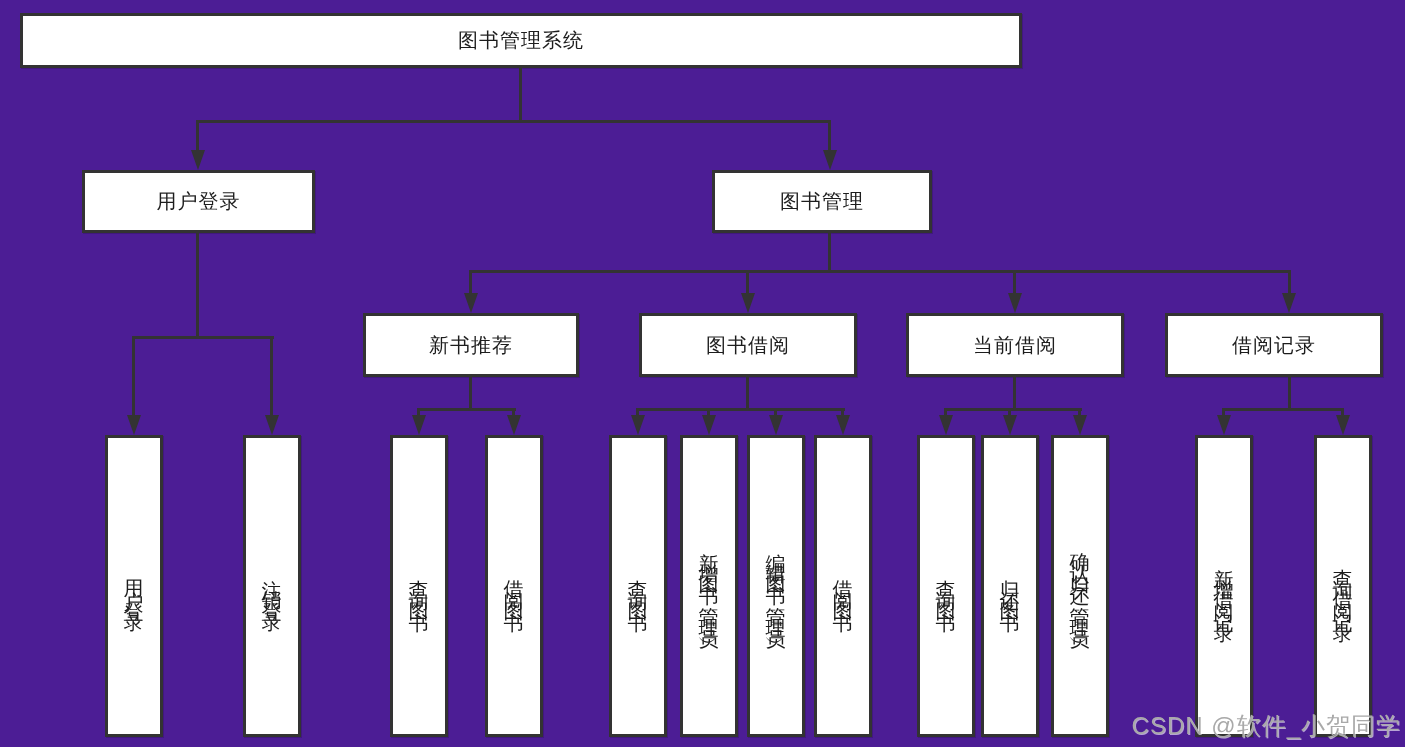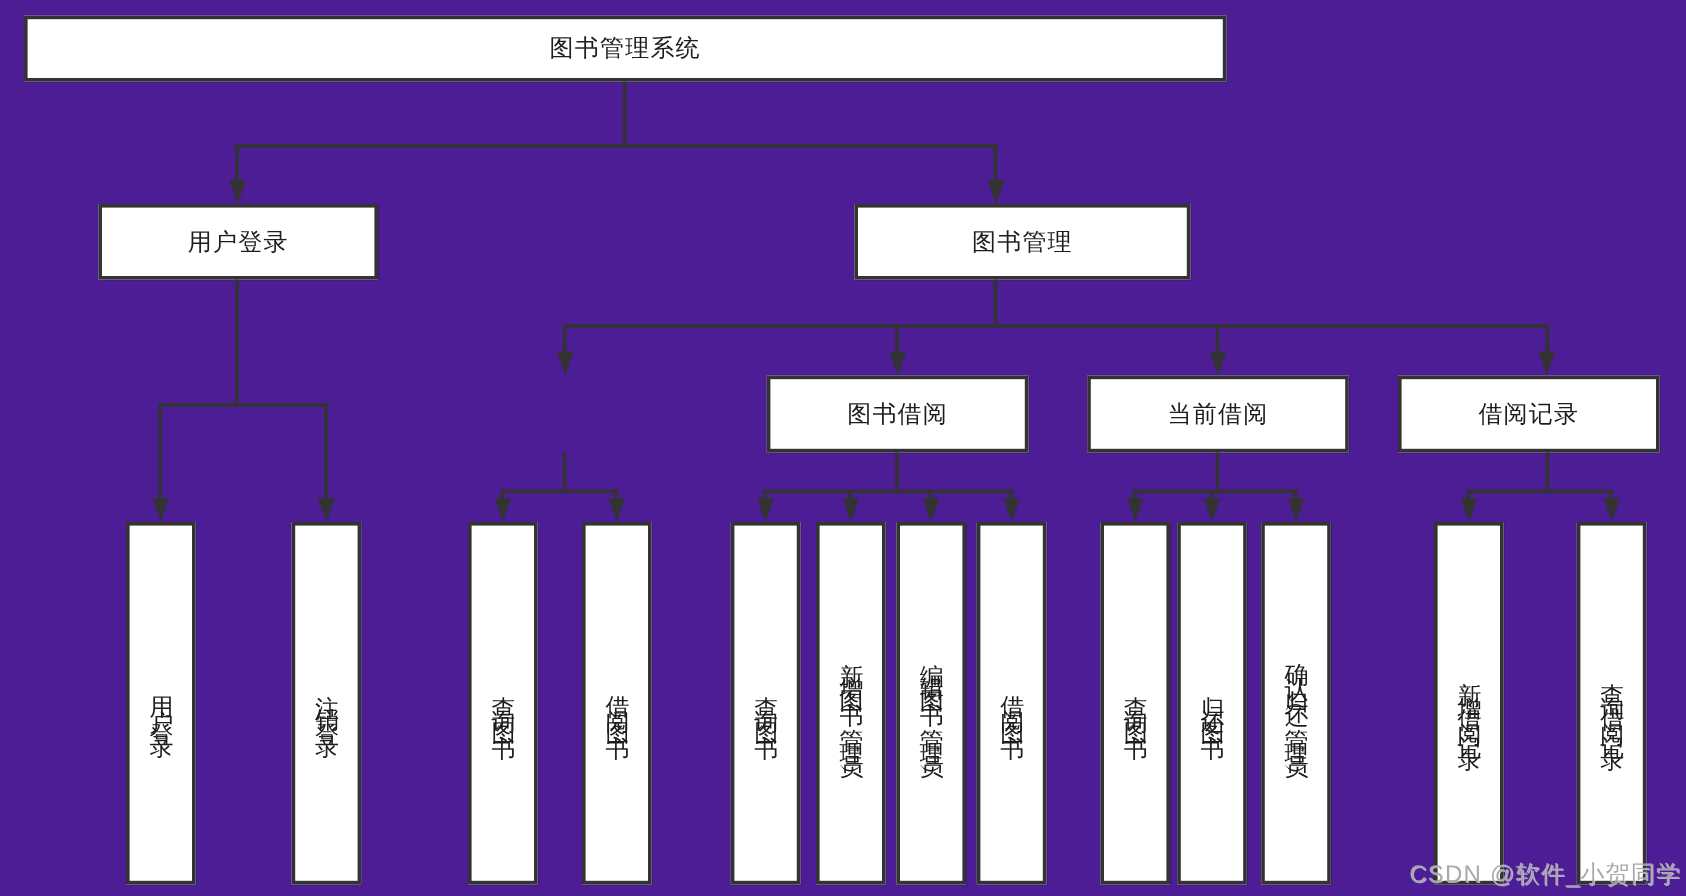--- a/index.html
+++ b/index.html
@@ -45,31 +45,31 @@
     position: absolute;
     width: 0; height: 0;
     border-left: 7px solid transparent;
     border-right: 7px solid transparent;
     border-top: 20px solid #333333;
   }
   #watermark {
     position: absolute;
     right: 4px;
     bottom: 5px;
-    font-size: 20px;
+    font-size: 24px;
     color: #a9a9a9;
     letter-spacing: 1px;
     z-index: 10;
     text-shadow: 1px 1px 0 rgba(255,255,255,0.6);
   }
 
   
   #n-root   { left: 20px;  top: 13px;  width: 1002px; height: 55px; }
   #n-login  { left: 82px;  top: 170px; width: 233px;  height: 63px; }
-  #n-mgmt   { left: 712px; top: 170px; width: 280px;  height: 63px; }
+  #n-mgmt   { left: 712px; top: 170px; width: 220px;  height: 63px; }
 
   #n-recommend { left: 363px;  top: 313px; width: 216px; height: 64px; }
   #n-borrow    { left: 639px;  top: 313px; width: 218px; height: 64px; }
   #n-current   { left: 906px;  top: 313px; width: 218px; height: 64px; }
   #n-records   { left: 1165px; top: 313px; width: 218px; height: 64px; }
 
   .leaf { top: 435px; width: 58px; height: 302px; }
   #l-a1 { left: 105px; }  #l-a2 { left: 243px; }
   #l-b1 { left: 390px; }  #l-b2 { left: 485px; }
   #l-c1 { left: 609px; }  #l-c2 { left: 680px; }  #l-c3 { left: 747px; }  #l-c4 { left: 814px; }
@@ -85,20 +85,23 @@
     <span>图书管理系统</span>
   </div>
 
   <div class="node" id="n-login">
     <span>用户登录</span>
   </div>
   <div class="node" id="n-mgmt">
     <span>图书管理</span>
   </div>
 
+  <div class="node" id="n-recommend">
+    <span>新书推荐</span>
+  </div>
   <div class="node" id="n-borrow">
     <span>图书借阅</span>
   </div>
   <div class="node" id="n-current">
     <span>当前借阅</span>
   </div>
   <div class="node" id="n-records">
     <span>借阅记录</span>
   </div>
 

